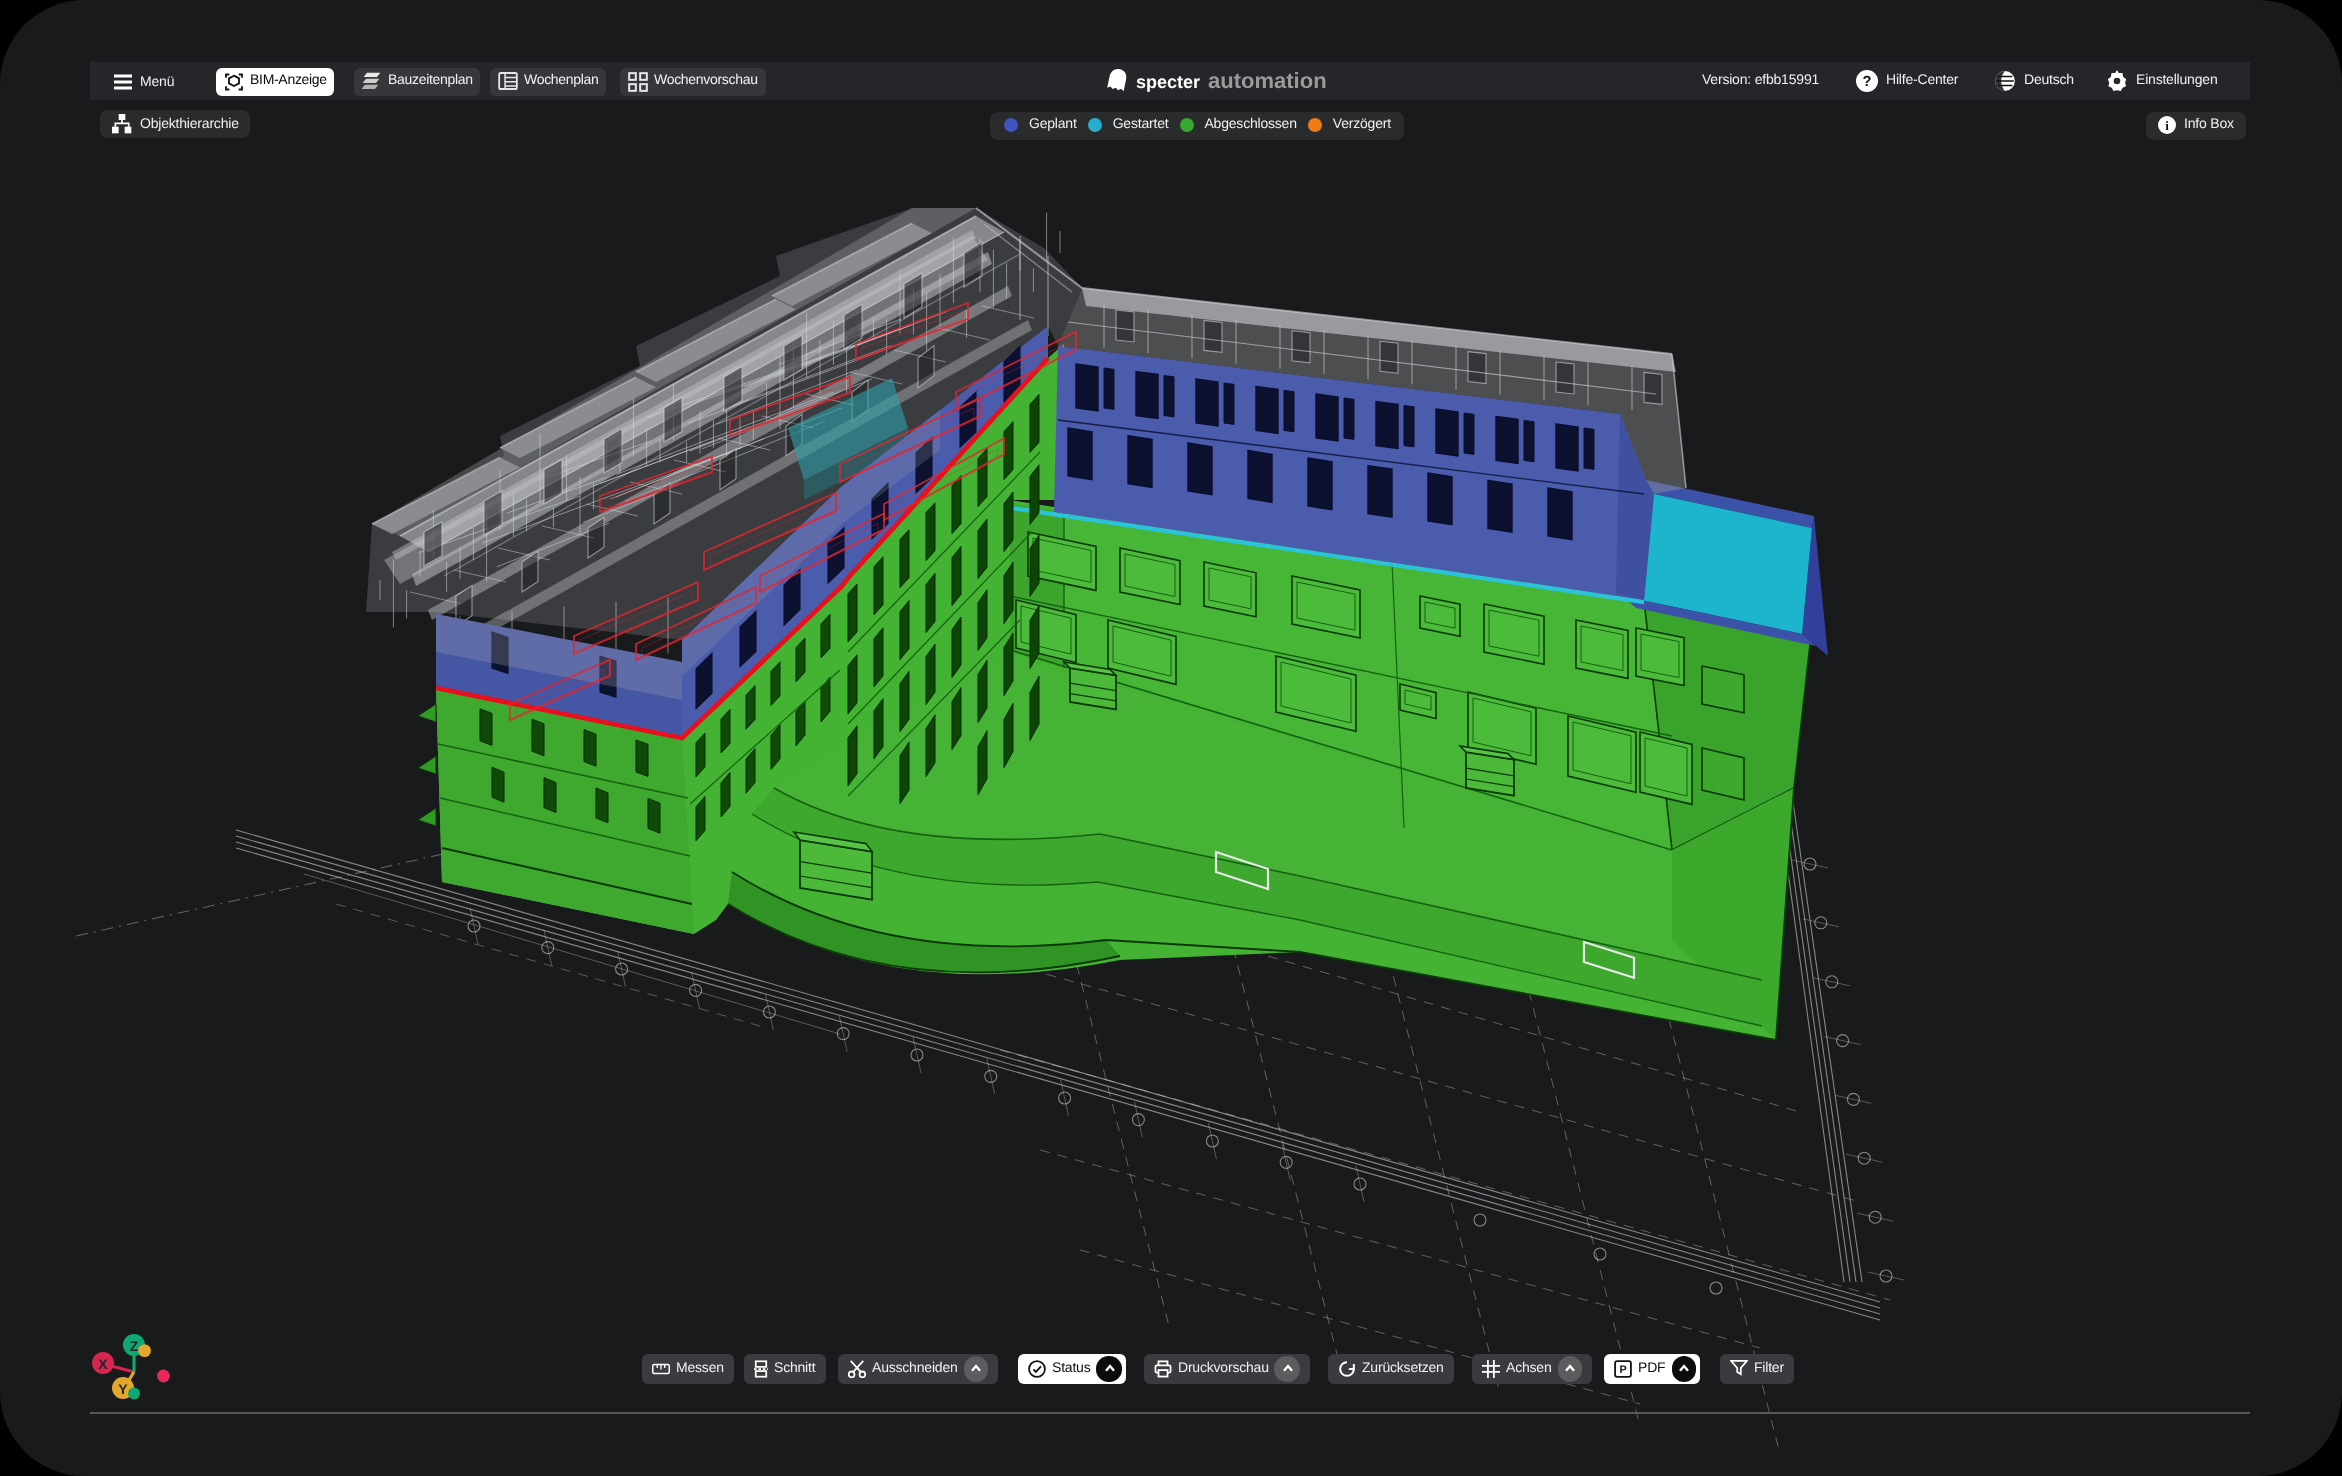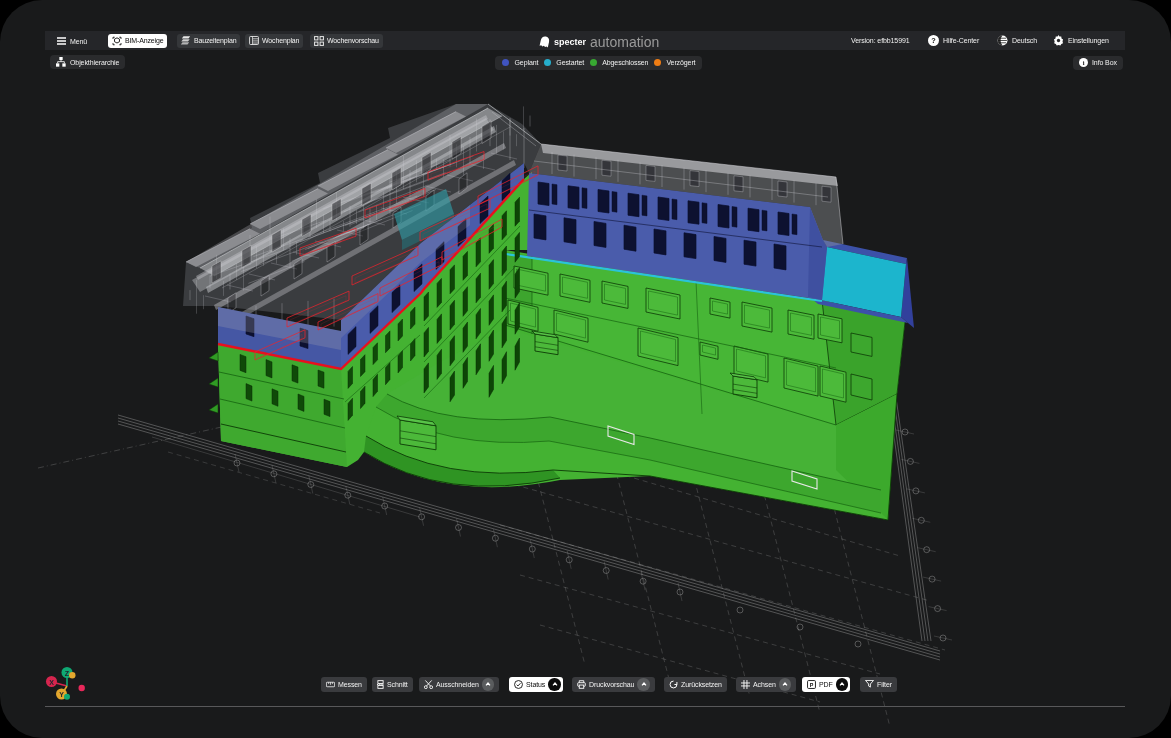--- a/index.html
+++ b/index.html
@@ -495,26 +495,26 @@
   <div class="tbtn" style="left:310px;">
     <svg class="ic" width="10" height="10" viewBox="0 0 12 12">
         <g fill="none" stroke="#e8e8e8" stroke-width="1.2">
           <rect x=".7" y=".7" width="4" height="4"></rect>
           <rect x="7.3" y=".7" width="4" height="4"></rect>
           <rect x=".7" y="7.3" width="4" height="4"></rect>
           <rect x="7.3" y="7.3" width="4" height="4"></rect>
         </g>
       </svg>Wochenvorschau
   </div>
-  <div style="position:absolute;left:539px;top:34px;display:flex;align-items:center;gap:4px;">
+  <div style="position:absolute;left:553px;top:34px;display:flex;align-items:center;gap:4px;">
     <svg class="ic" width="11" height="13" viewBox="0 0 11 13">
         <path d="M5.7 .4C3 .4 1.4 2.4 1.4 5v5.8l1.5-.9 1.3 1 1.4-1 1.4 1 1.3-1 1.5.9V5C9.8 2.4 8.4 .4 5.7 .4z" fill="#fff" transform="rotate(12 5.5 6.5)"></path>
       </svg>
     <span style="color:#fff;font-size:9px;font-weight:bold;">specter</span>
-      <span style="color:#9a9a9a;font-size:14px;">automation</span>
+      <span style="color:#9a9a9a;font-size:11px;font-weight:bold;">automation</span>
   </div>
   <div class="flat" style="left:851px;top:37px;">Version: efbb15991</div>
   <div class="flat" style="left:928px;top:35px;">
     <svg class="ic" width="11" height="11" viewBox="0 0 12 12">
         <circle cx="6" cy="6" r="6" fill="#fff"></circle>
         <text x="6" y="8.8" font-size="8" font-weight="bold" text-anchor="middle" fill="#111" font-family="Liberation Sans">?</text>
       </svg>Hilfe-Center
   </div>
   <div class="flat" style="left:997px;top:35px;">
     <svg class="ic" width="11" height="11" viewBox="0 0 12 12">

